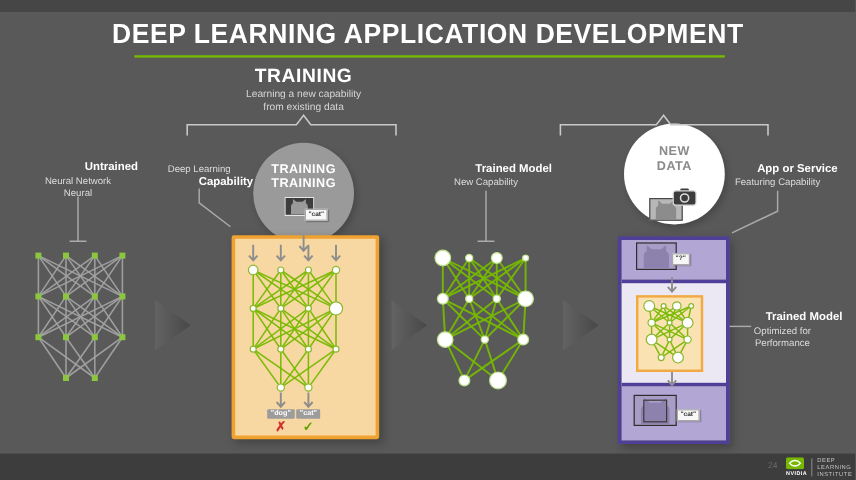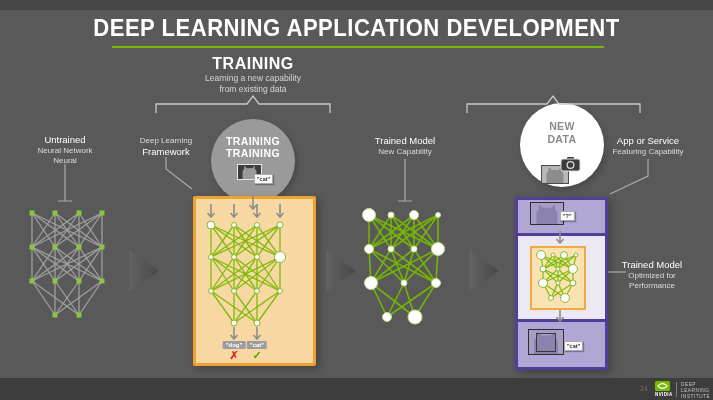--- a/index.html
+++ b/index.html
@@ -11,21 +11,21 @@
   .footer-bar{left:0;top:378px;width:713px;height:22px;background:#3d3d3d;}
   
   .title{left:0;right:0;top:15px;text-align:center;color:#ffffff;font-size:23px;font-weight:bold;
          letter-spacing:.5px;transform:scaleX(.96);white-space:nowrap;}
   .underline{left:112px;top:46px;width:492px;height:2px;background:#76b900;}
   
   .sec-head{font-size:16px;font-weight:bold;color:#fff;text-align:center;letter-spacing:.5px;}
   .sec-sub{font-size:8.5px;color:#d6d6d6;text-align:center;line-height:1.3;}
   
   .lbl{text-align:center;line-height:1.25;}
-  .lbl-t{font-size:9.5px;font-weight:normal;color:#ffffff;}
+  .lbl-t{font-size:9.5px;font-weight:bold;color:#ffffff;text-align:right;}
   .lbl-s{font-size:8px;color:#dcdcdc;}
   
   .circle{border-radius:50%;text-align:center;box-shadow:2px 3px 6px rgba(0,0,0,.2);}
   .circle-dataset{left:211px;top:119px;width:84px;height:84px;background:#9a9a9a;}
   .circle-dataset .cl{font-size:10.5px;font-weight:bold;color:#fff;line-height:1.15;letter-spacing:.4px;}
   .circle-newdata{left:520px;top:103px;width:84px;height:84px;background:#ffffff;}
   .circle-newdata .cl{font-size:10.5px;font-weight:bold;color:#8a8a8a;line-height:1.2;letter-spacing:.4px;}
   
   .chev{width:30px;height:42px;background:linear-gradient(90deg,#636363,#484848);
         clip-path:polygon(0 0,100% 50%,0 100%);}
@@ -84,21 +84,21 @@
     <div class="sec-sub">from existing data</div>
   </div>
 
   <div class="abs lbl" style="left:15px;top:134px;width:100px;">
     <div class="lbl-t">Untrained</div>
     <div class="lbl-s">Neural Network</div>
     <div class="lbl-s">Neural</div>
   </div>
   <div class="abs lbl" style="left:121px;top:136px;width:90px;">
     <div class="lbl-s">Deep Learning</div>
-    <div class="lbl-t">Framework</div>
+    <div class="lbl-t">Capability</div>
   </div>
   <div class="abs lbl" style="left:350px;top:135px;width:110px;">
     <div class="lbl-t">Trained Model</div>
     <div class="lbl-s">New Capability</div>
   </div>
   <div class="abs lbl" style="left:598px;top:135px;width:100px;">
     <div class="lbl-t">App or Service</div>
     <div class="lbl-s">Featuring Capability</div>
   </div>
   <div class="abs lbl" style="left:602px;top:259px;width:100px;">

